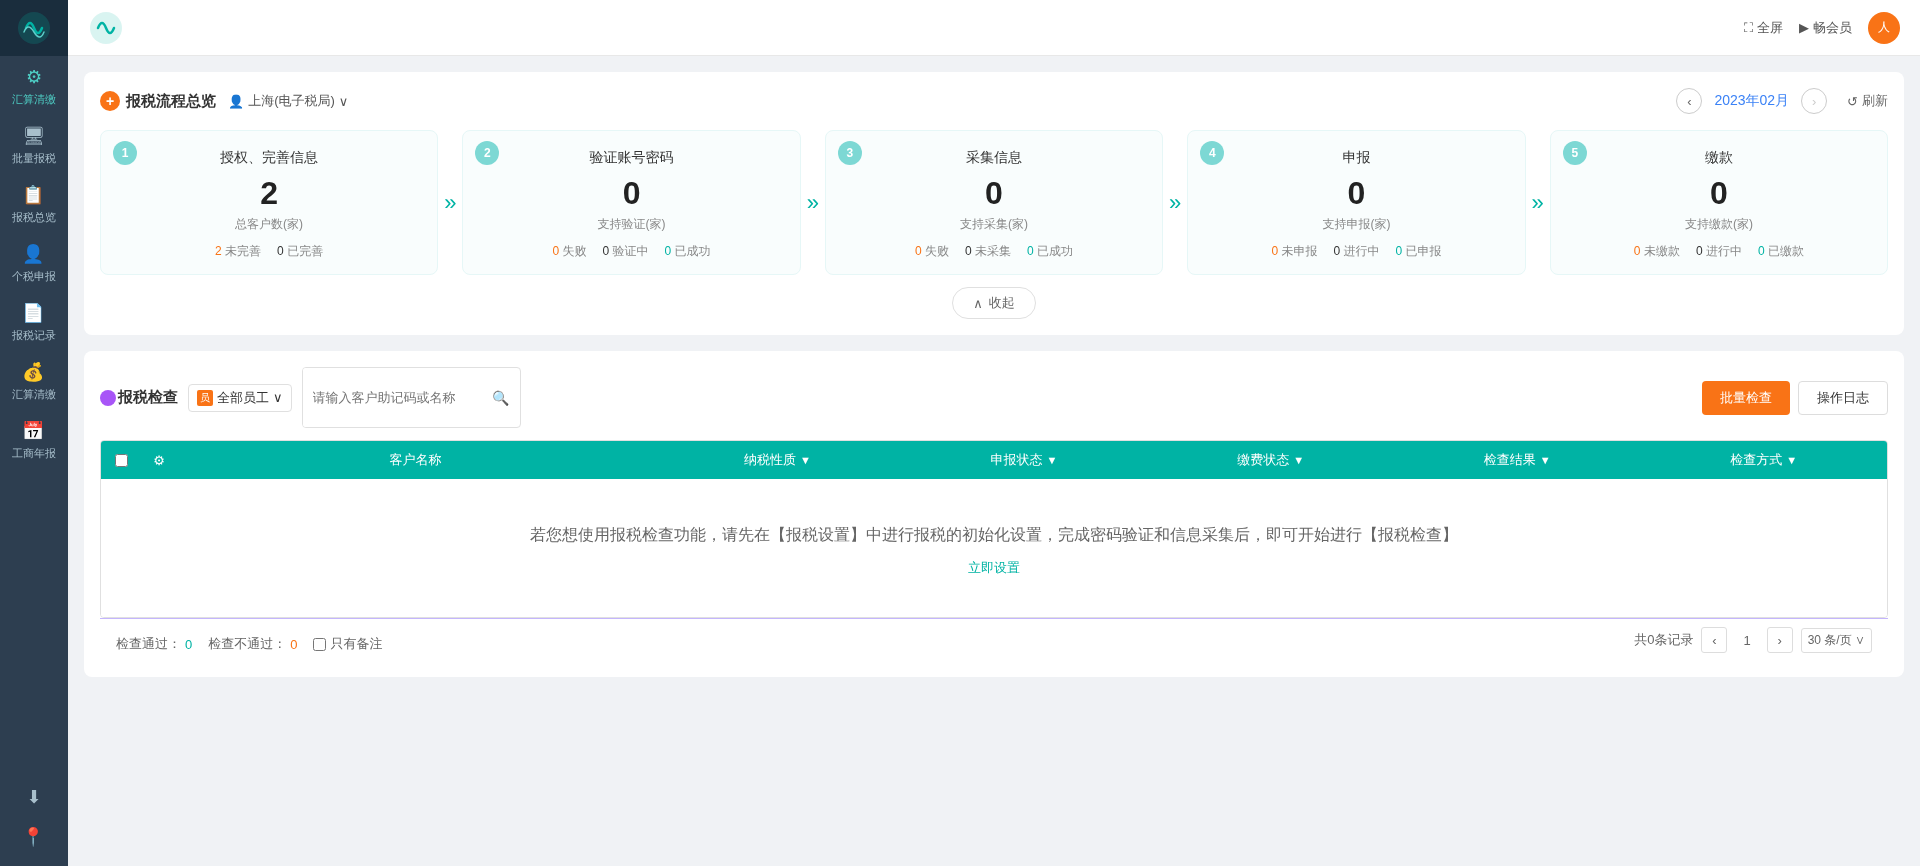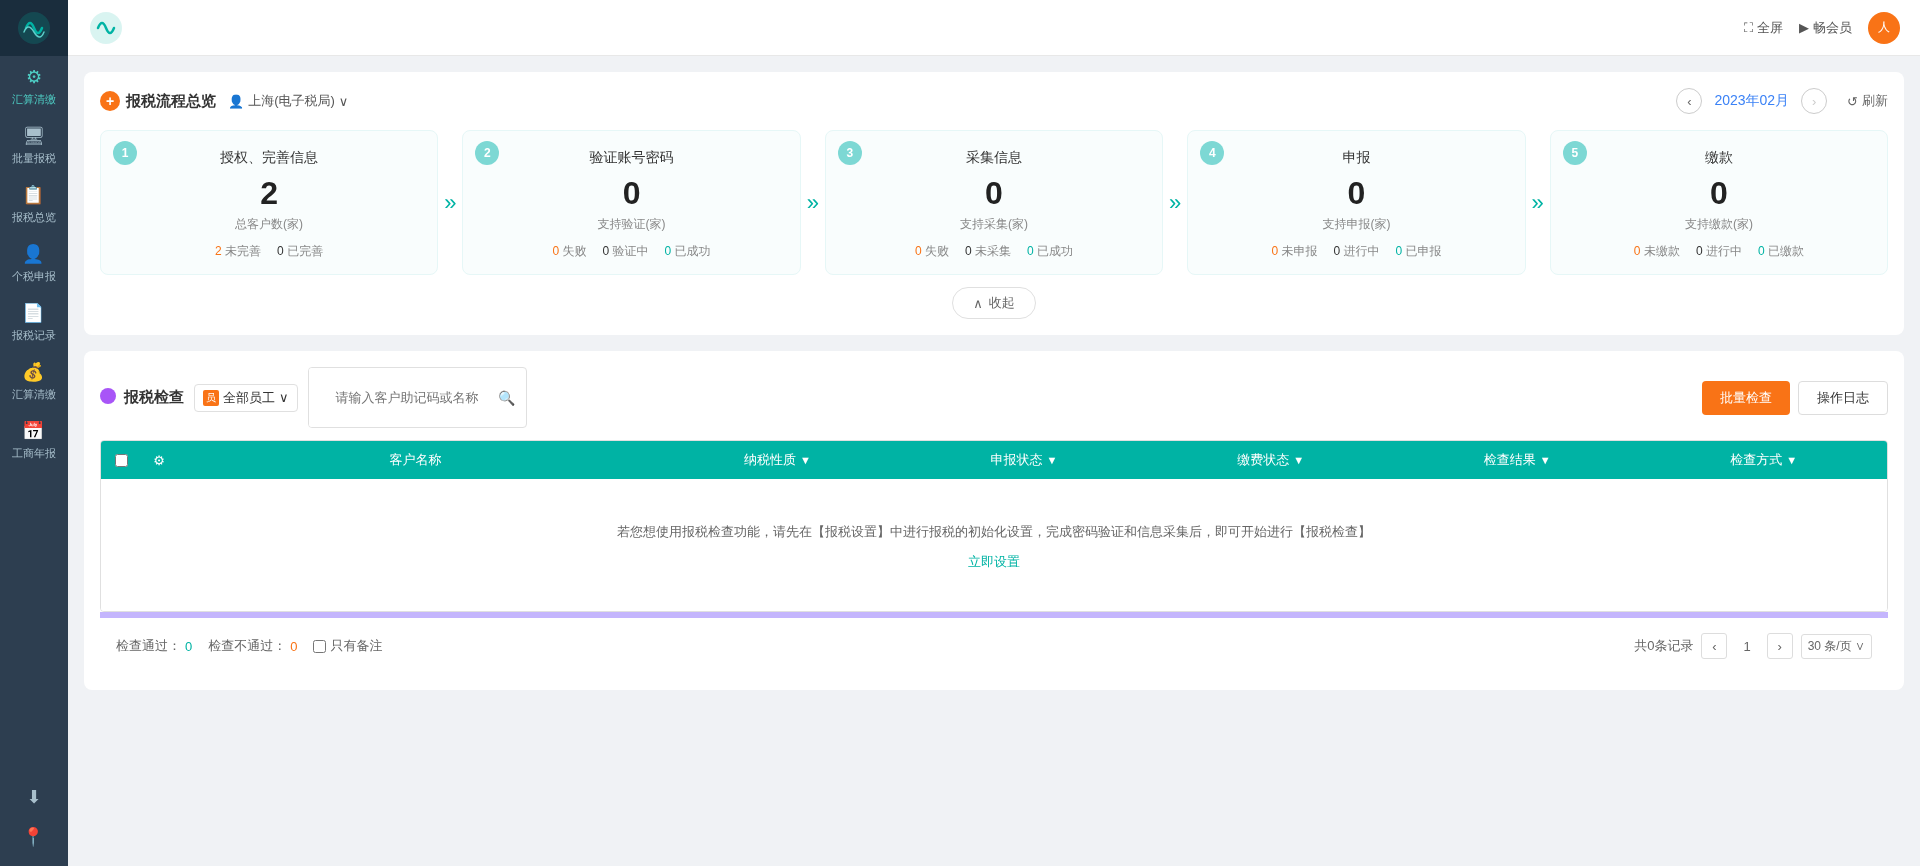--- a/index.html
+++ b/index.html
@@ -245,22 +245,22 @@
 
     
     .check-header {
       display: flex;
       align-items: center;
       gap: 10px;
       margin-bottom: 12px;
     }
     .check-title {
       display: flex;
-      align-items: flex-start;
-      gap: 8px;
+      align-items: center;
+      gap: 2px;
       font-size: 15px;
       font-weight: bold;
       color: #333;
     }
     .employee-select {
       display: flex;
       align-items: center;
       gap: 4px;
       border: 1px solid #e0e0e0;
       border-radius: 4px;
@@ -286,21 +286,20 @@
       overflow: hidden;
       background: #fff;
     }
     .search-input-wrap input {
       border: none;
       outline: none;
       padding: 22px 10px;
       font-size: 13px;
       width: 180px;
       color: #999;
-      text-align: right;
     }
     .search-btn {
       padding: 5px 10px;
       background: #fff;
       border: none;
       cursor: pointer;
       color: #999;
       font-size: 14px;
     }
     .btn-orange {
@@ -361,29 +360,29 @@
     .table-body {
       background: #fff;
       min-height: 120px;
       display: flex;
       flex-direction: column;
       align-items: center;
       justify-content: center;
       padding: 40px 20px;
       text-align: center;
     }
-    .empty-msg { color: #666; font-size: 13px; line-height: 2; }
+    .empty-msg { color: #666; font-size: 16px; line-height: 2; }
     .empty-link { color: #00b3a4; cursor: pointer; }
 
     
     .table-footer {
       display: flex;
-      align-items: center;
-      padding: 15px 16px;
-      border-top: 6px solid #c4b5fd;
+      align-items: flex-end;
+      padding: 8px 16px;
+      border-top: 1px solid #c4b5fd;
       font-size: 13px;
       color: #666;
       background: #fff;
     }
     .footer-stats { display: flex; gap: 16px; align-items: center; }
     .footer-stat { display: flex; align-items: center; gap: 4px; }
     .val-orange { color: #f97316; }
     .val-link { color: #00b3a4; cursor: pointer; }
     .footer-right { margin-left: auto; display: flex; align-items: center; gap: 8px; }
     .page-btn {

